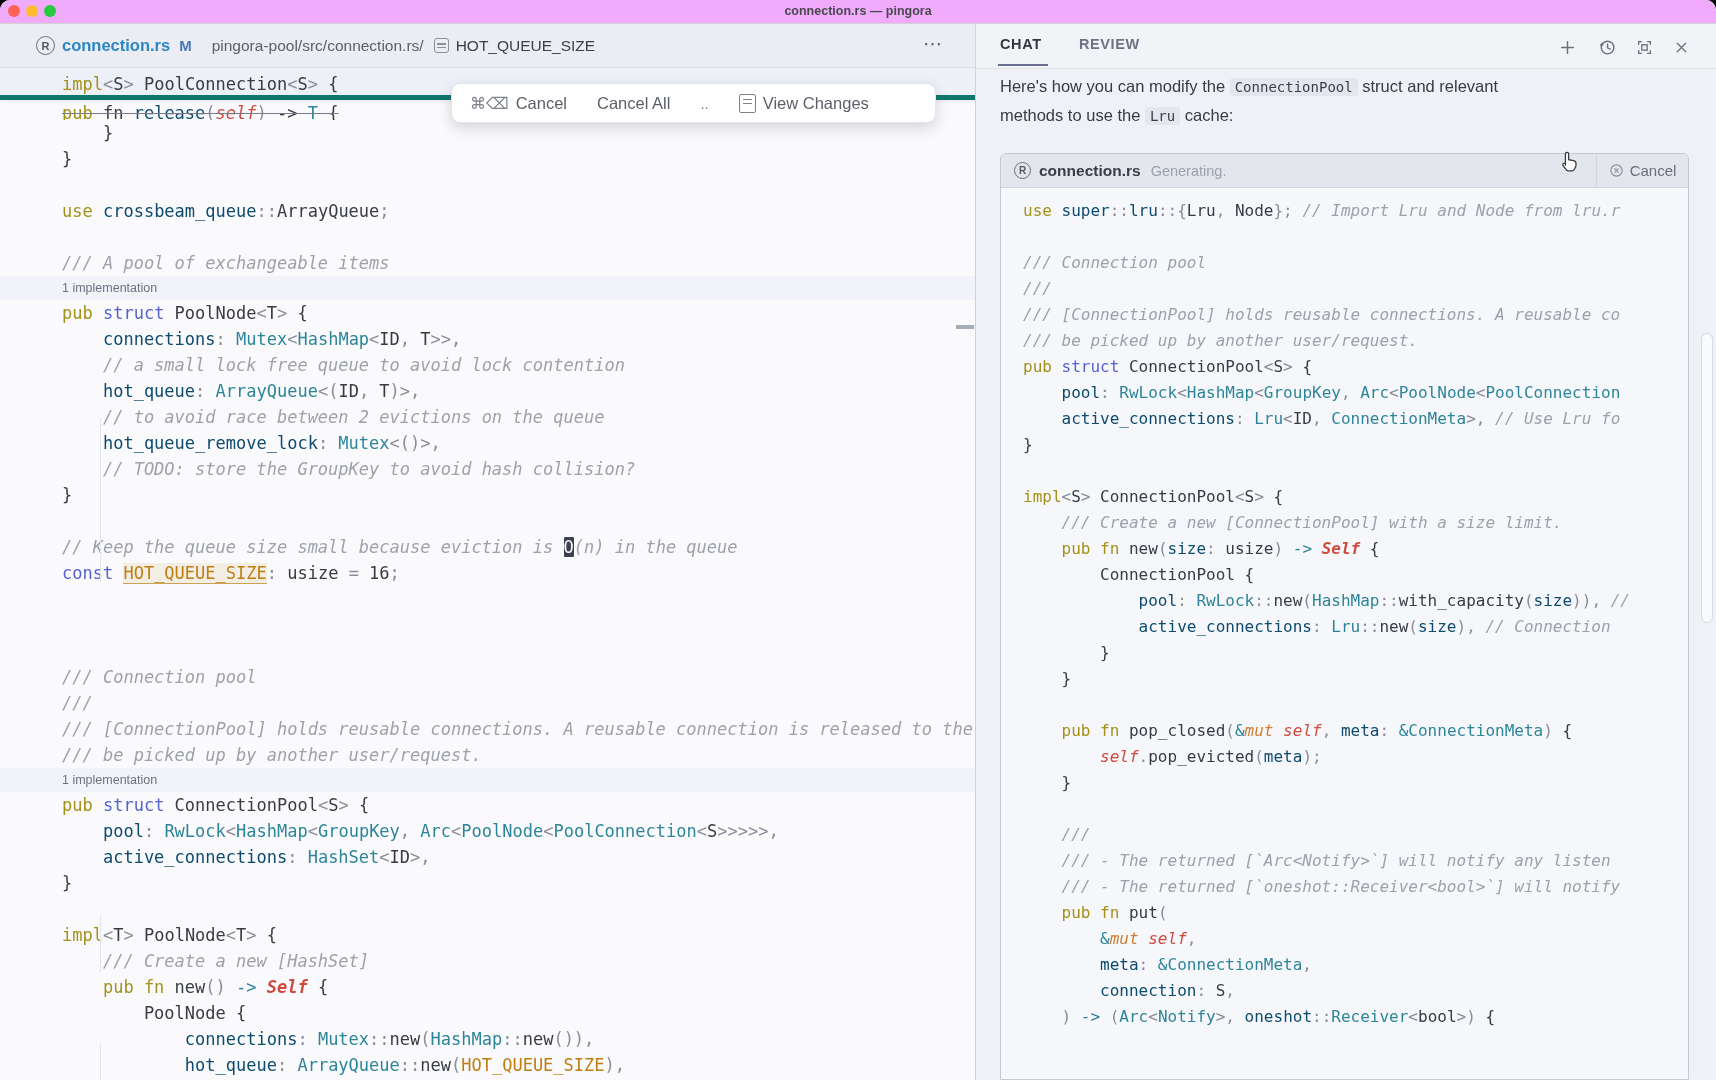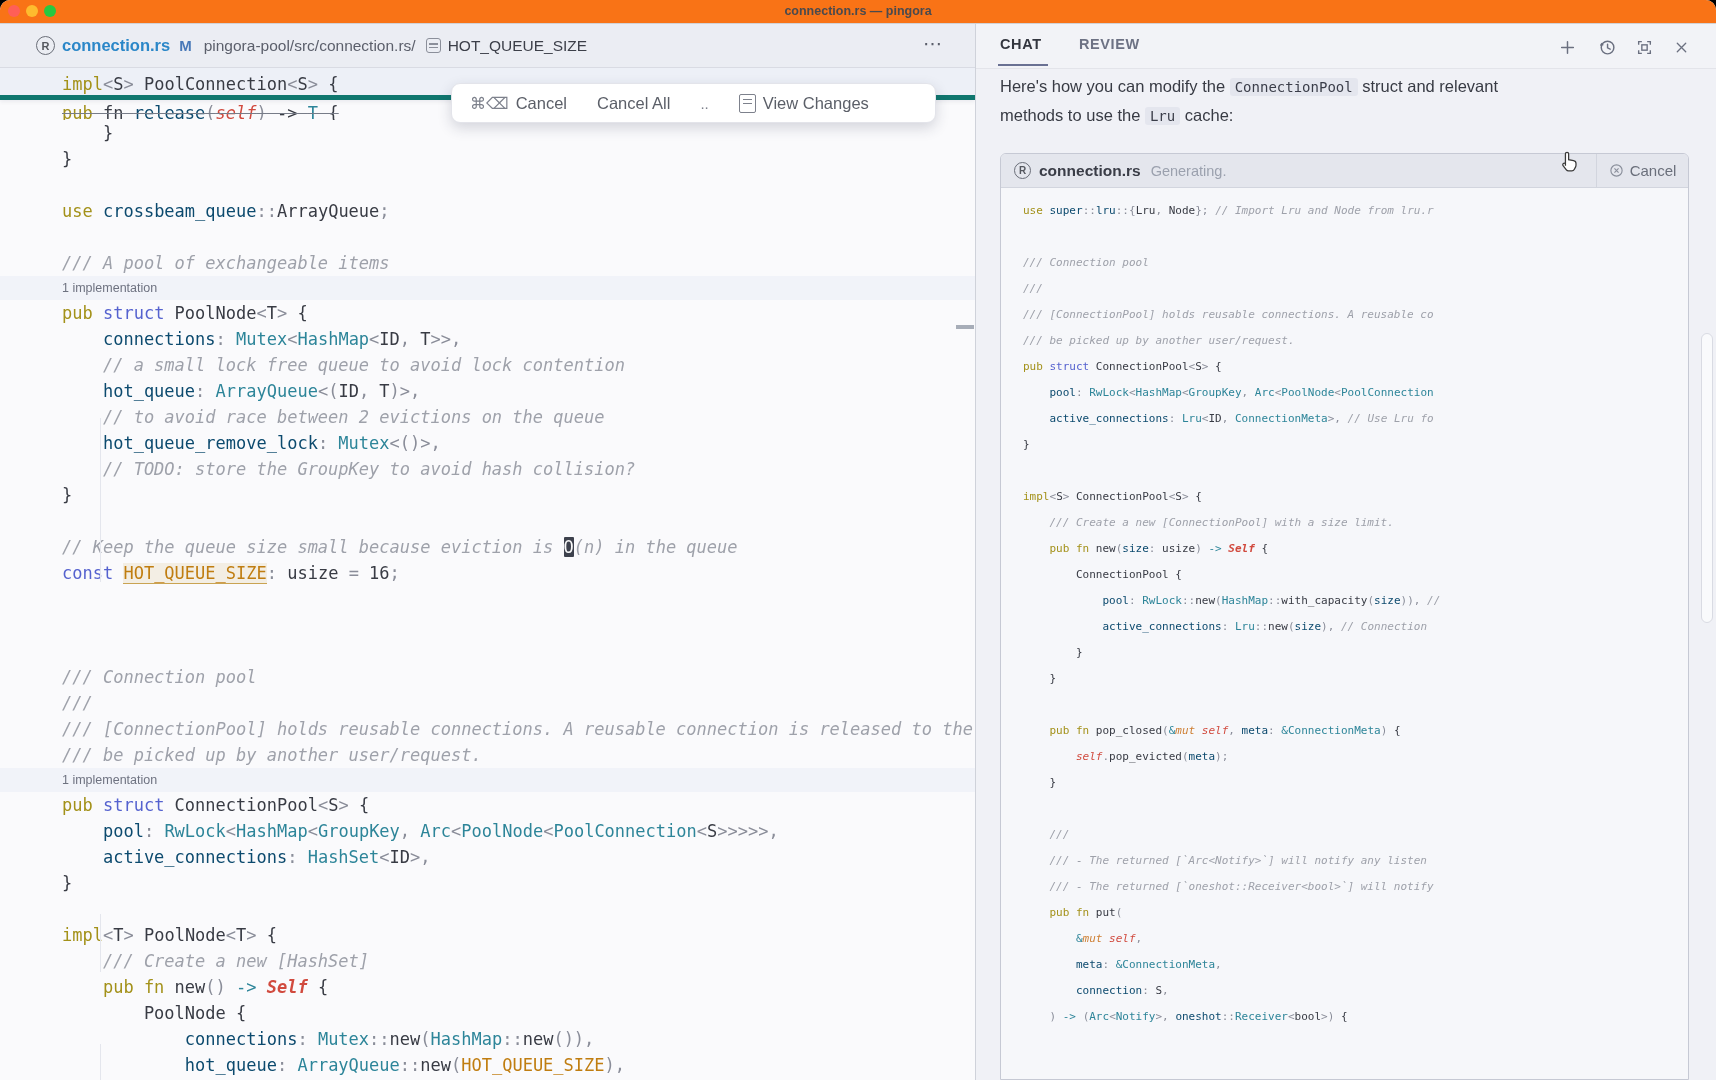--- a/index.html
+++ b/index.html
@@ -1,35 +1,35 @@
 <!DOCTYPE html>
 <html><head>
 <meta charset="utf-8">
 <style>
   html,body{margin:0;padding:0;background:#000;}
   .win{position:relative;width:1716px;height:1080px;background:#fafafc;overflow:hidden;
        border-radius:10px 10px 0 0;font-family:"Liberation Sans",sans-serif;}
   
-  .titlebar{position:absolute;left:0;top:0;width:1716px;height:23px;background:#f97316;
+  .titlebar{position:absolute;left:0;top:0;width:1716px;height:23px;background:#f0abfc;
             border-bottom:1px solid #d2d2d5;}
   .tl{position:absolute;top:5px;width:12px;height:12px;border-radius:50%;}
   .tl.red{left:8px;background:#ff5f57;}
   .tl.yel{left:26px;background:#febc2e;}
   .tl.grn{left:44px;background:#28c840;}
   .title-text{position:absolute;left:0;right:0;top:4px;text-align:center;font-size:12.5px;
               color:#4a4a4e;font-weight:bold;}
   
   .left-pane{position:absolute;left:0;top:24px;width:975px;height:1056px;background:#fafafc;overflow:hidden;}
   .tabbar{position:absolute;left:0;top:0;width:975px;height:44px;background:#ebedf3;
           border-bottom:1px solid #d9dbe3;display:flex;align-items:center;padding-left:36px;box-sizing:border-box;}
   .rust-badge{width:17px;height:17px;border:1.6px solid #6a6e78;border-radius:50%;color:#55585f;
               font-size:11px;font-weight:bold;display:flex;align-items:center;justify-content:center;flex:0 0 auto;}
   .tab-file{color:#2b87c8;font-size:16.5px;font-weight:600;margin-left:7px;}
   .tab-git{color:#4878b8;font-size:15px;font-weight:600;margin-left:9px;}
-  .tab-path{color:#5b5f6b;font-size:15.5px;margin-left:12px;}
+  .tab-path{color:#5b5f6b;font-size:15.5px;margin-left:20px;}
   .sym-icon{width:15px;height:15px;border:1.4px solid #8b8f9a;border-radius:3px;margin-left:10px;
             display:flex;flex-direction:column;justify-content:center;gap:2px;padding:0 2px;box-sizing:border-box;}
   .sym-icon i{display:block;height:1.4px;background:#8b8f9a;}
   .tab-symbol{color:#3c3f49;font-size:15.5px;margin-left:7px;}
   .tab-menu{position:absolute;right:32px;top:8px;color:#5a5e6a;font-size:19px;letter-spacing:1px;}
   
   .editor{position:absolute;left:0;top:44px;width:975px;height:1012px;overflow:hidden;
           font-family:"DejaVu Sans Mono",monospace;font-size:17px;color:#383b44;}
   .sticky{position:absolute;left:0;top:0;width:975px;height:32px;background:#edf0f7;
           border-bottom:5px solid #0f766e;box-shadow:0 2px 4px rgba(60,65,90,.08);z-index:5;
@@ -77,21 +77,21 @@
   
   .card{position:absolute;left:24px;top:129px;width:689px;height:927px;border:1px solid #c6c9d4;
         border-radius:6px 6px 0 0;background:#f6f7fa;box-sizing:border-box;overflow:hidden;}
   .card-header{position:absolute;left:0;top:0;right:0;height:33px;background:#e4e6ed;
                border-bottom:1px solid #d2d5de;display:flex;align-items:center;padding-left:13px;}
   .card-file{font-size:15.5px;font-weight:600;color:#3a3d47;margin-left:8px;}
   .card-status{font-size:14.5px;color:#9ba1ae;margin-left:10px;}
   .card-cancel{position:absolute;right:0;top:0;width:91px;height:33px;border-left:1px solid #d2d5de;
                display:flex;align-items:center;justify-content:center;gap:6px;color:#6a6f7b;font-size:15px;}
   .card-body{position:absolute;left:0;top:33px;right:0;bottom:0;overflow:hidden;padding-top:11px;}
-  .card-body .line{font-family:"DejaVu Sans Mono",monospace;font-size:11px;padding-left:22px;}
+  .card-body .line{font-family:"DejaVu Sans Mono",monospace;font-size:16px;padding-left:22px;}
   
   .panel-scrollbar{position:absolute;left:725px;top:309px;width:12px;height:290px;background:#f9fafc;
                    border:1px solid #d9dbe3;border-radius:6px;box-sizing:border-box;}
   .cursor{position:absolute;left:1556px;top:148px;z-index:40;}
 </style>
 </head>
 <body>
 
 <div class="win">
 

